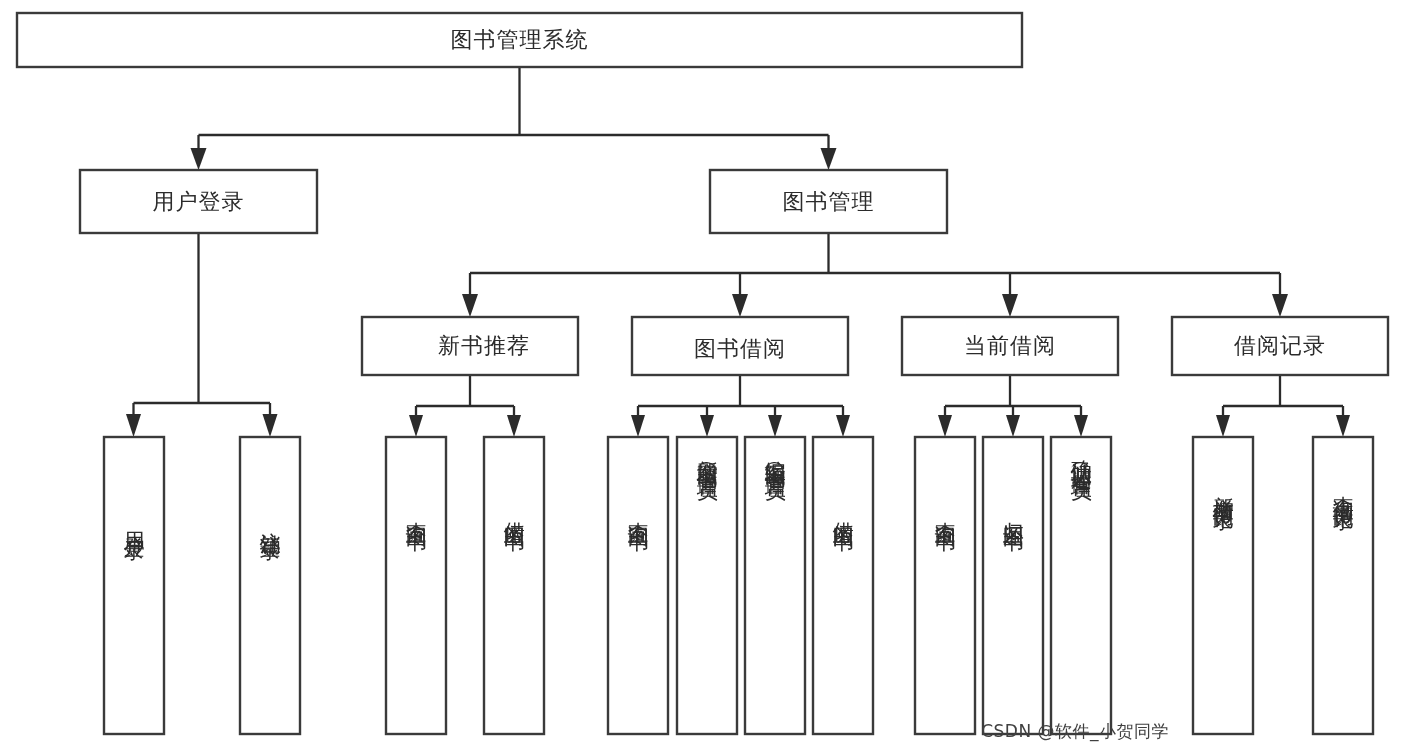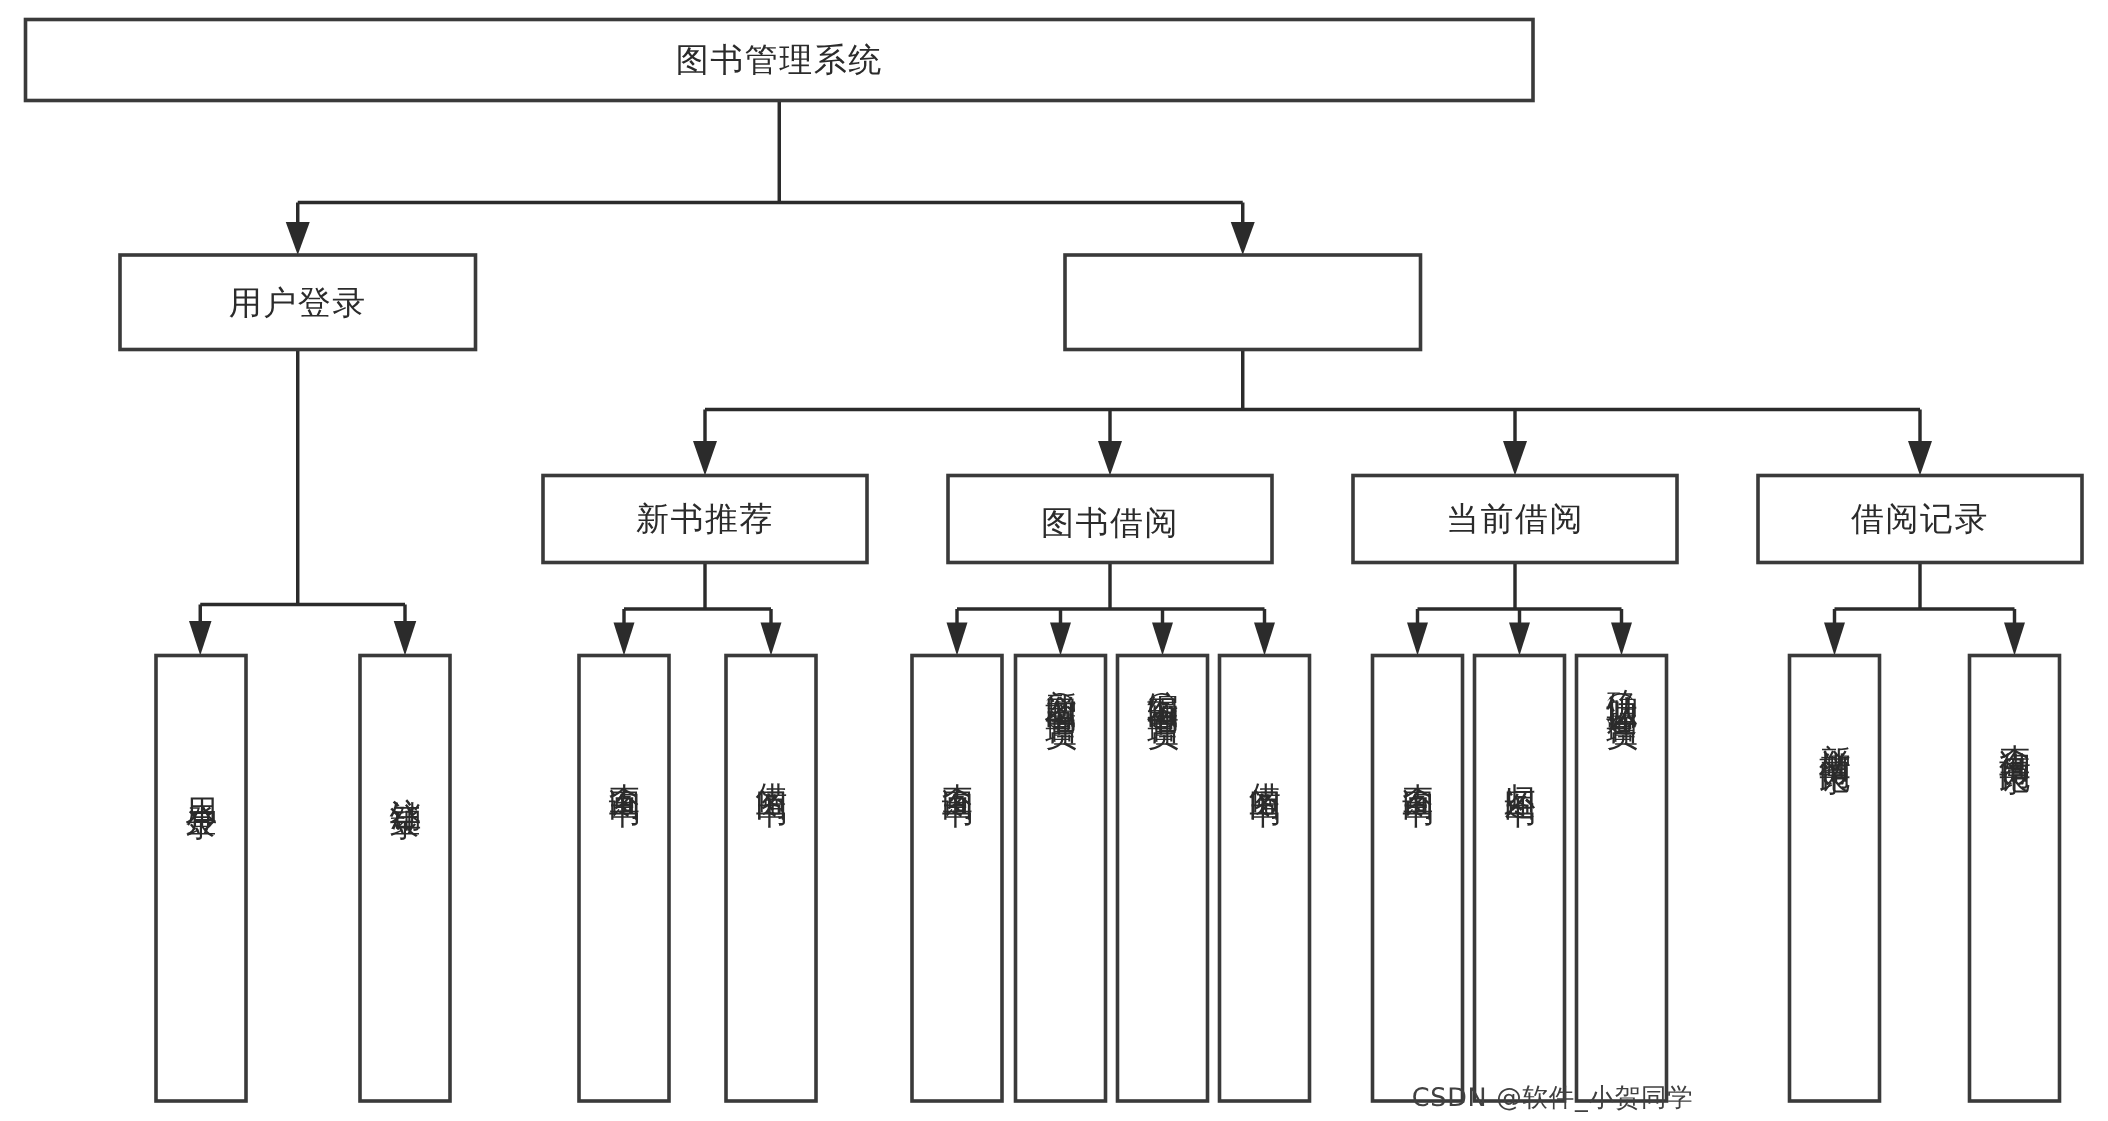--- a/index.html
+++ b/index.html
@@ -11,20 +11,21 @@
     width: 1405px;
     height: 747px;
     font-family: "DejaVu Sans", "Liberation Sans", sans-serif;
     overflow: hidden;
   }
   #diagram-root {
     position: relative;
     width: 1137px;
     height: 747px;
     background: #ffffff;
+    padding-left: 40px;
   }
   svg#tree-svg {
     position: absolute;
     left: 0;
     top: 0;
     width: 1405px;
     height: 747px;
     display: block;
   }
   .node-box {
@@ -183,22 +184,25 @@
     </g>
   </svg>
 
   <div class="hlabel-wrap" style="left:17px; top:13px; width:1005px; height:54px;">
     <span class="hlabel">图书管理系统</span>
   </div>
 
   <div class="hlabel-wrap" style="left:80px; top:170px; width:237px; height:63px;">
     <span class="hlabel">用户登录</span>
   </div>
-
-  <div class="hlabel-wrap" style="left:362px; top:317px; width:216px; height:58px;">
+  <div class="hlabel-wrap" style="left:710px; top:170px; width:237px; height:63px;">
+    <span class="hlabel">图书管理</span>
+  </div>
+
+  <div class="hlabel-wrap" style="left:376px; top:317px; width:216px; height:58px;">
     <span class="hlabel">新书推荐</span>
   </div>
   <div class="hlabel-wrap" style="left:632px; top:320px; width:216px; height:58px;">
     <span class="hlabel">图书借阅</span>
   </div>
   <div class="hlabel-wrap" style="left:902px; top:317px; width:216px; height:58px;">
     <span class="hlabel">当前借阅</span>
   </div>
   <div class="hlabel-wrap" style="left:1172px; top:317px; width:216px; height:58px;text-align:center;">
     <span class="hlabel">借阅记录</span>

